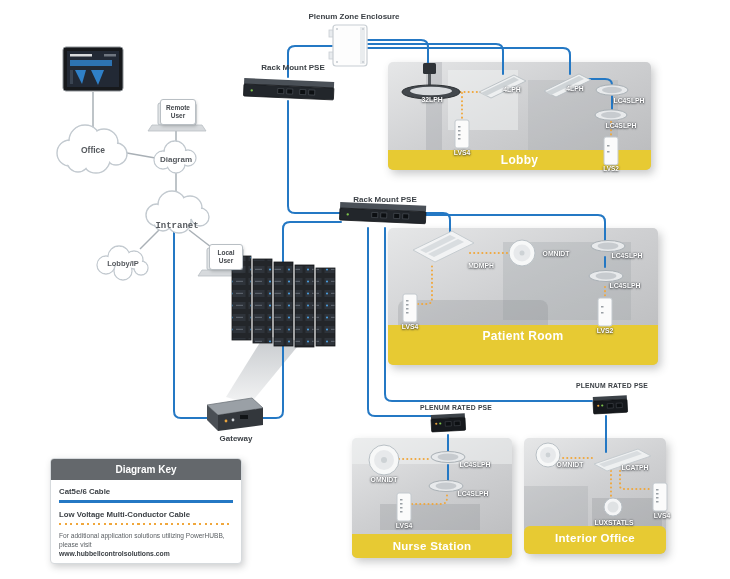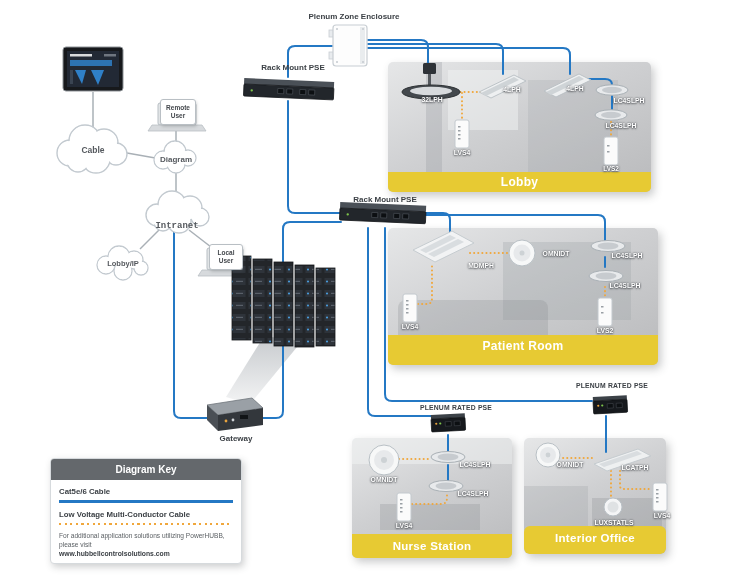--- a/index.html
+++ b/index.html
@@ -7,24 +7,24 @@
          font-family:"Liberation Sans",sans-serif;}
   
   .room{position:absolute;border-radius:5px;overflow:hidden;
         background:linear-gradient(155deg,#e6e7e8 0%,#cfd0d2 45%,#b9babc 100%);
         box-shadow:3px 4px 8px rgba(60,64,68,.28);}
   .room .banner{position:absolute;left:0;right:0;bottom:0;background:#e7ca33;
         color:#ffffff;font-weight:bold;text-align:center;letter-spacing:.3px;}
   .room .decorA{position:absolute;background:#9da1a6;opacity:.35;}
   .room .decorB{position:absolute;background:#f2f3f4;opacity:.5;}
   .room .decorC{position:absolute;background:#84888d;opacity:.25;}
-  #room-lobby{left:388px;top:62px;width:263px;height:130px;}
+  #room-lobby{left:388px;top:62px;width:263px;height:108px;}
   #room-lobby .banner{height:20px;font-size:12px;line-height:20px;}
   #room-patient{left:388px;top:228px;width:270px;height:137px;}
-  #room-patient .banner{height:30px;font-size:12px;line-height:22px;}
+  #room-patient .banner{height:40px;font-size:12px;line-height:22px;}
   #room-nurse{left:352px;top:438px;width:160px;height:120px;}
   #room-nurse .banner{height:24px;font-size:11.5px;line-height:24px;}
   #room-office{left:524px;top:438px;width:142px;height:116px;}
   #room-office .banner{height:28px;font-size:11.5px;line-height:24px;border-radius:6px;}
   
   #wires{position:absolute;left:0;top:0;z-index:3;}
   
   .lbl{position:absolute;z-index:4;pointer-events:none;}
   .eq{font-size:8px;font-weight:bold;color:#3c4146;text-align:center;}
   .eq.small{font-size:6.8px;letter-spacing:.2px;}
@@ -397,21 +397,21 @@
     </g>
   </svg>
 
   <span class="lbl eq" style="left:304px;top:12px;width:100px;">Plenum Zone Enclosure</span>
   <span class="lbl eq" style="left:248px;top:63px;width:90px;">Rack Mount PSE</span>
   <span class="lbl eq" style="left:340px;top:195px;width:90px;">Rack Mount PSE</span>
   <span class="lbl eq small" style="left:412px;top:404px;width:88px;">PLENUM RATED PSE</span>
   <span class="lbl eq small" style="left:568px;top:382px;width:88px;">PLENUM RATED PSE</span>
   <span class="lbl eq" style="left:208px;top:434px;width:56px;">Gateway</span>
 
-  <span class="lbl cloudlbl" style="left:72px;top:145px;width:42px;font-size:8.5px;">Cable</span>
+  <span class="lbl cloudlbl" style="left:72px;top:145px;width:42px;font-size:8.5px;">Office</span>
   <span class="lbl cloudlbl" style="left:156px;top:155px;width:40px;font-size:8px;">Diagram</span>
   <span class="lbl cloudlbl" style="left:152px;top:221px;width:50px;font-size:9px;font-family:Liberation Mono, monospace;">Intranet</span>
   <span class="lbl cloudlbl" style="left:96px;top:259px;width:54px;font-size:7.5px;">Lobby/IP</span>
 
   <div class="userbox" style="left:160px;top:99px;width:34px;height:24px;">Remote User</div>
   <div class="userbox" style="left:209px;top:244px;width:32px;height:24px;">Local User</div>
 
   <span class="lbl dvl" style="left:413px;top:96px;width:38px;">32LPH</span>
   <span class="lbl dvl" style="left:496px;top:86px;width:32px;">4LPH</span>
   <span class="lbl dvl" style="left:559px;top:85px;width:32px;">4LPH</span>

